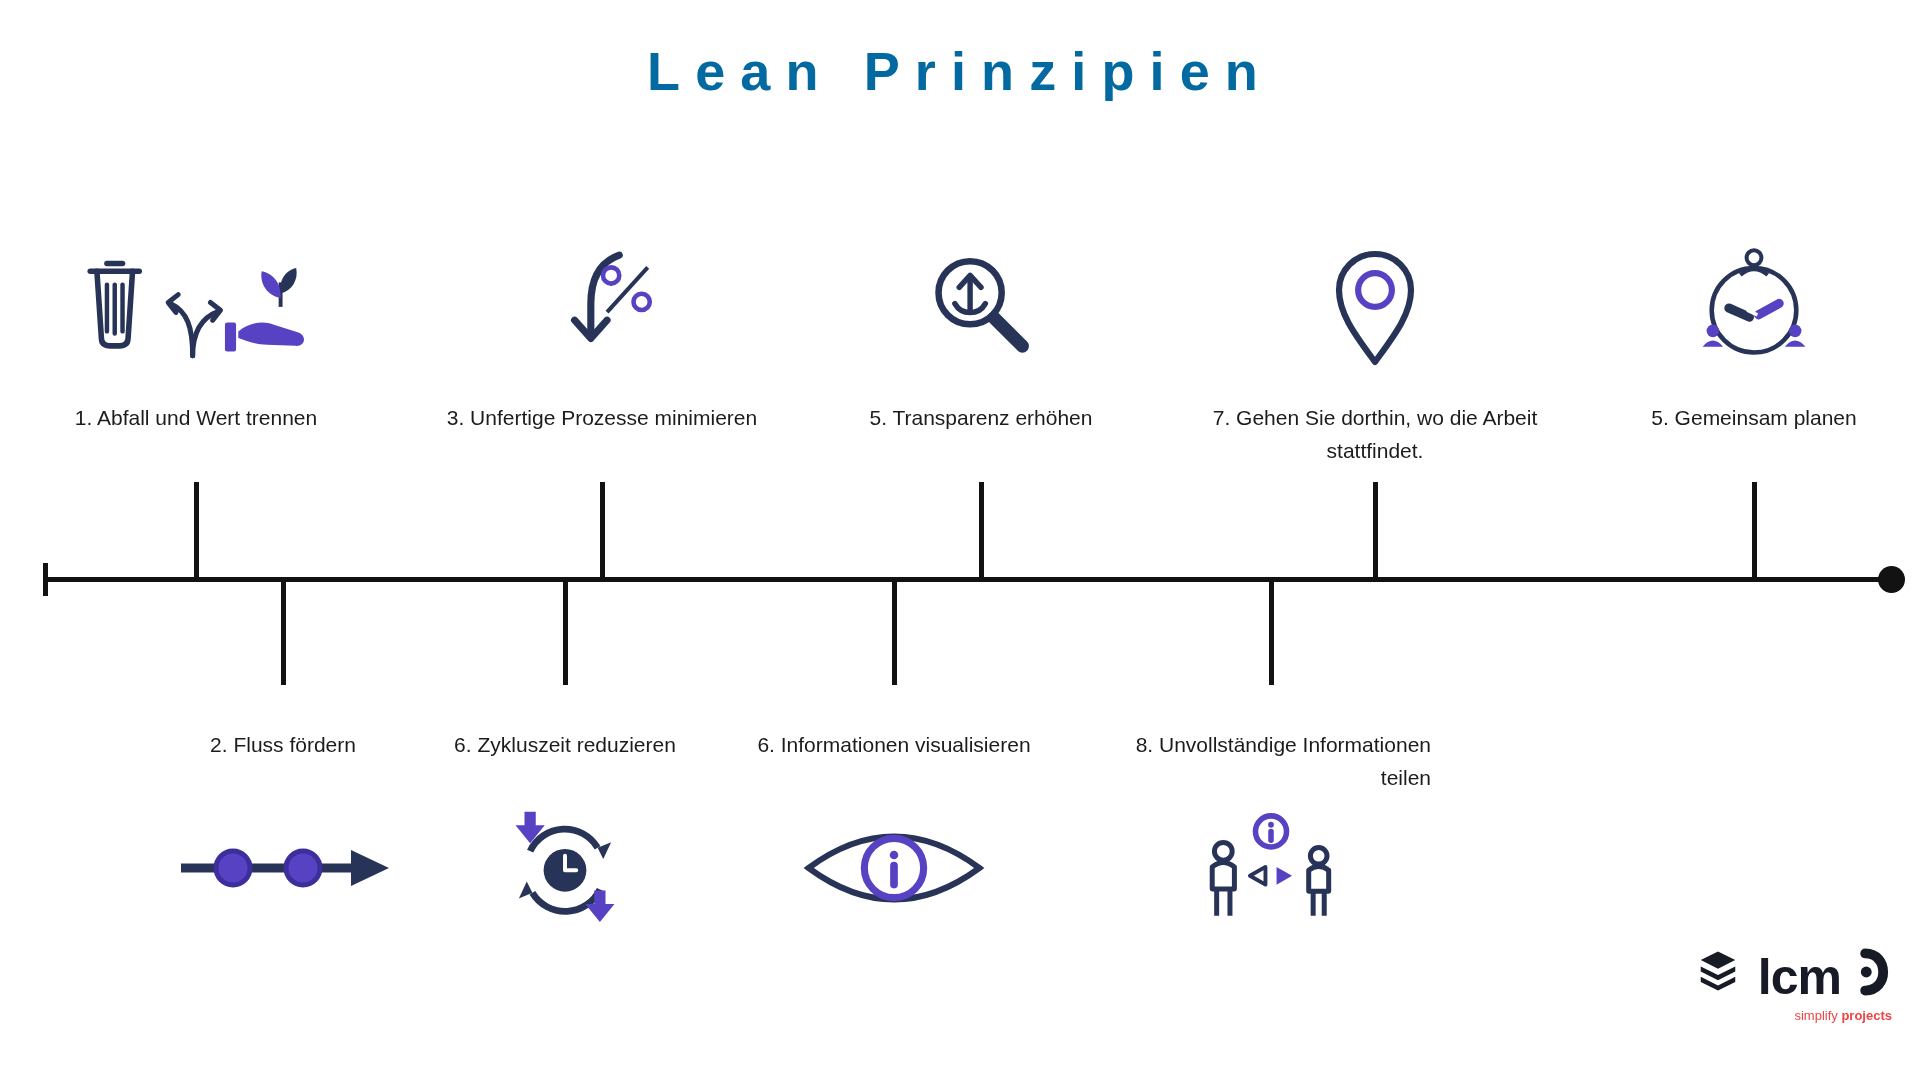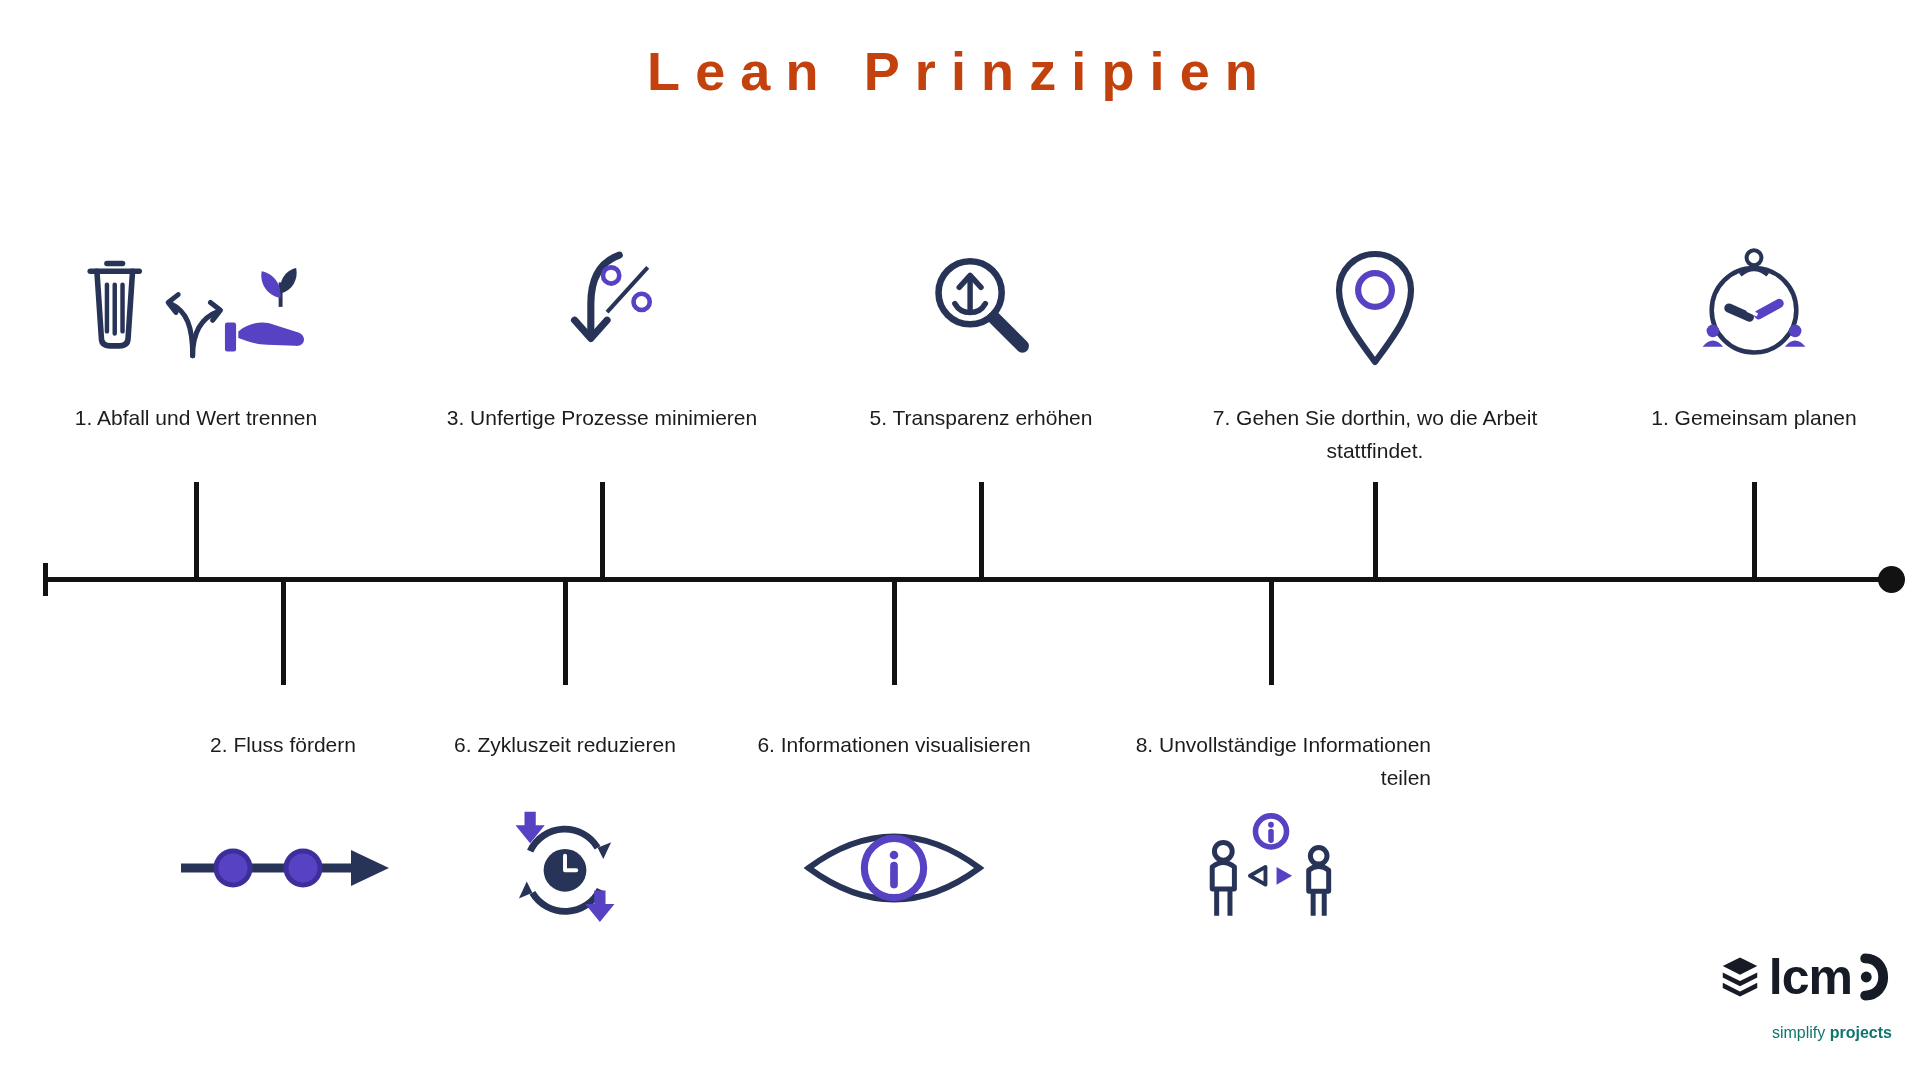--- a/index.html
+++ b/index.html
@@ -11,21 +11,21 @@
   html,body{margin:0;padding:0;}
   body{
     width:1920px;height:1080px;background:#ffffff;overflow:hidden;
     font-family:"Liberation Sans", sans-serif;
   }
   .canvas{position:relative;width:1920px;height:1080px;background:#fff;}
 
   .title{
     position:absolute;top:40px;left:0;width:100%;
     text-align:center;font-size:54px;font-weight:bold;
-    letter-spacing:0.28em;color:#c2410c;
+    letter-spacing:0.28em;color:#0369a1;
   }
 
   
   .timeline{position:absolute;top:577px;left:45px;width:1848px;height:5px;background:var(--line);}
   .start-cap{position:absolute;top:563px;left:43px;width:5px;height:33px;background:var(--line);}
   .end-dot{position:absolute;top:566px;left:1878px;width:27px;height:27px;border-radius:50%;background:var(--line);}
 
   
   .principle{
     position:absolute;display:flex;flex-direction:column;align-items:center;
@@ -39,23 +39,23 @@
     box-sizing:border-box;
   }
   .principle.top .label{height:92px;padding-top:12px;}
   .principle.bottom .label{height:100px;padding-top:44px;text-align:right;}
   .tick{width:5px;background:var(--line);}
   .principle.top .tick{flex:1;}
   .principle.bottom .tick{height:103px;}
 
   
   .logo{position:absolute;top:948px;right:28px;text-align:right;}
-  .logo-row{display:flex;align-items:center;justify-content:flex-end;gap:6px;}
+  .logo-row{display:flex;align-items:flex-start;justify-content:flex-end;gap:17px;}
   .logo-text{font-size:50px;font-weight:800;color:#161b26;letter-spacing:-1px;}
-  .tagline{font-size:16px;color:#0f766e;margin-top:18px;}
+  .tagline{font-size:13px;color:#ef4444;margin-top:2px;}
   .tagline b{font-weight:bold;}
 
   svg{display:block;}
 </style>
 </head>
 <body>
 
 <div class="canvas">
 
   <div class="title">Lean Prinzipien</div>
@@ -143,21 +143,21 @@
         <path d="M44 27 q12 -10 24 0" fill="#fff" stroke="var(--navy)" stroke-width="3.5"></path>
         <circle cx="20" cy="76" r="5.5" fill="var(--purple)"></circle>
         <path d="M11 90 q9 -11 18 0 Z" fill="var(--purple)"></path>
         <circle cx="92" cy="76" r="5.5" fill="var(--purple)"></circle>
         <path d="M83 90 q9 -11 18 0 Z" fill="var(--purple)"></path>
         <path d="M34 56 L52 64" stroke="var(--navy)" stroke-width="8" stroke-linecap="round"></path>
         <path d="M78 52 L60 62" stroke="var(--purple)" stroke-width="8" stroke-linecap="round"></path>
         <path d="M50 58 l9 4" stroke="#fff" stroke-width="3"></path>
       </svg>
     </div>
-    <div class="label">1. Gemeinsam planen</div>
+    <div class="label">5. Gemeinsam planen</div>
     <div class="tick"></div>
   </div>
 
   <div class="principle bottom" style="left:283px">
     <div class="tick"></div>
     <div class="label">2. Fluss fördern</div>
     <div class="icon-box">
       <svg width="225" height="68" viewBox="0 0 225 68">
         <path d="M10 34 H186" stroke="var(--navy)" stroke-width="9"></path>
         <path d="M180 16 L218 34 L180 52 Z" fill="var(--navy)"></path>

